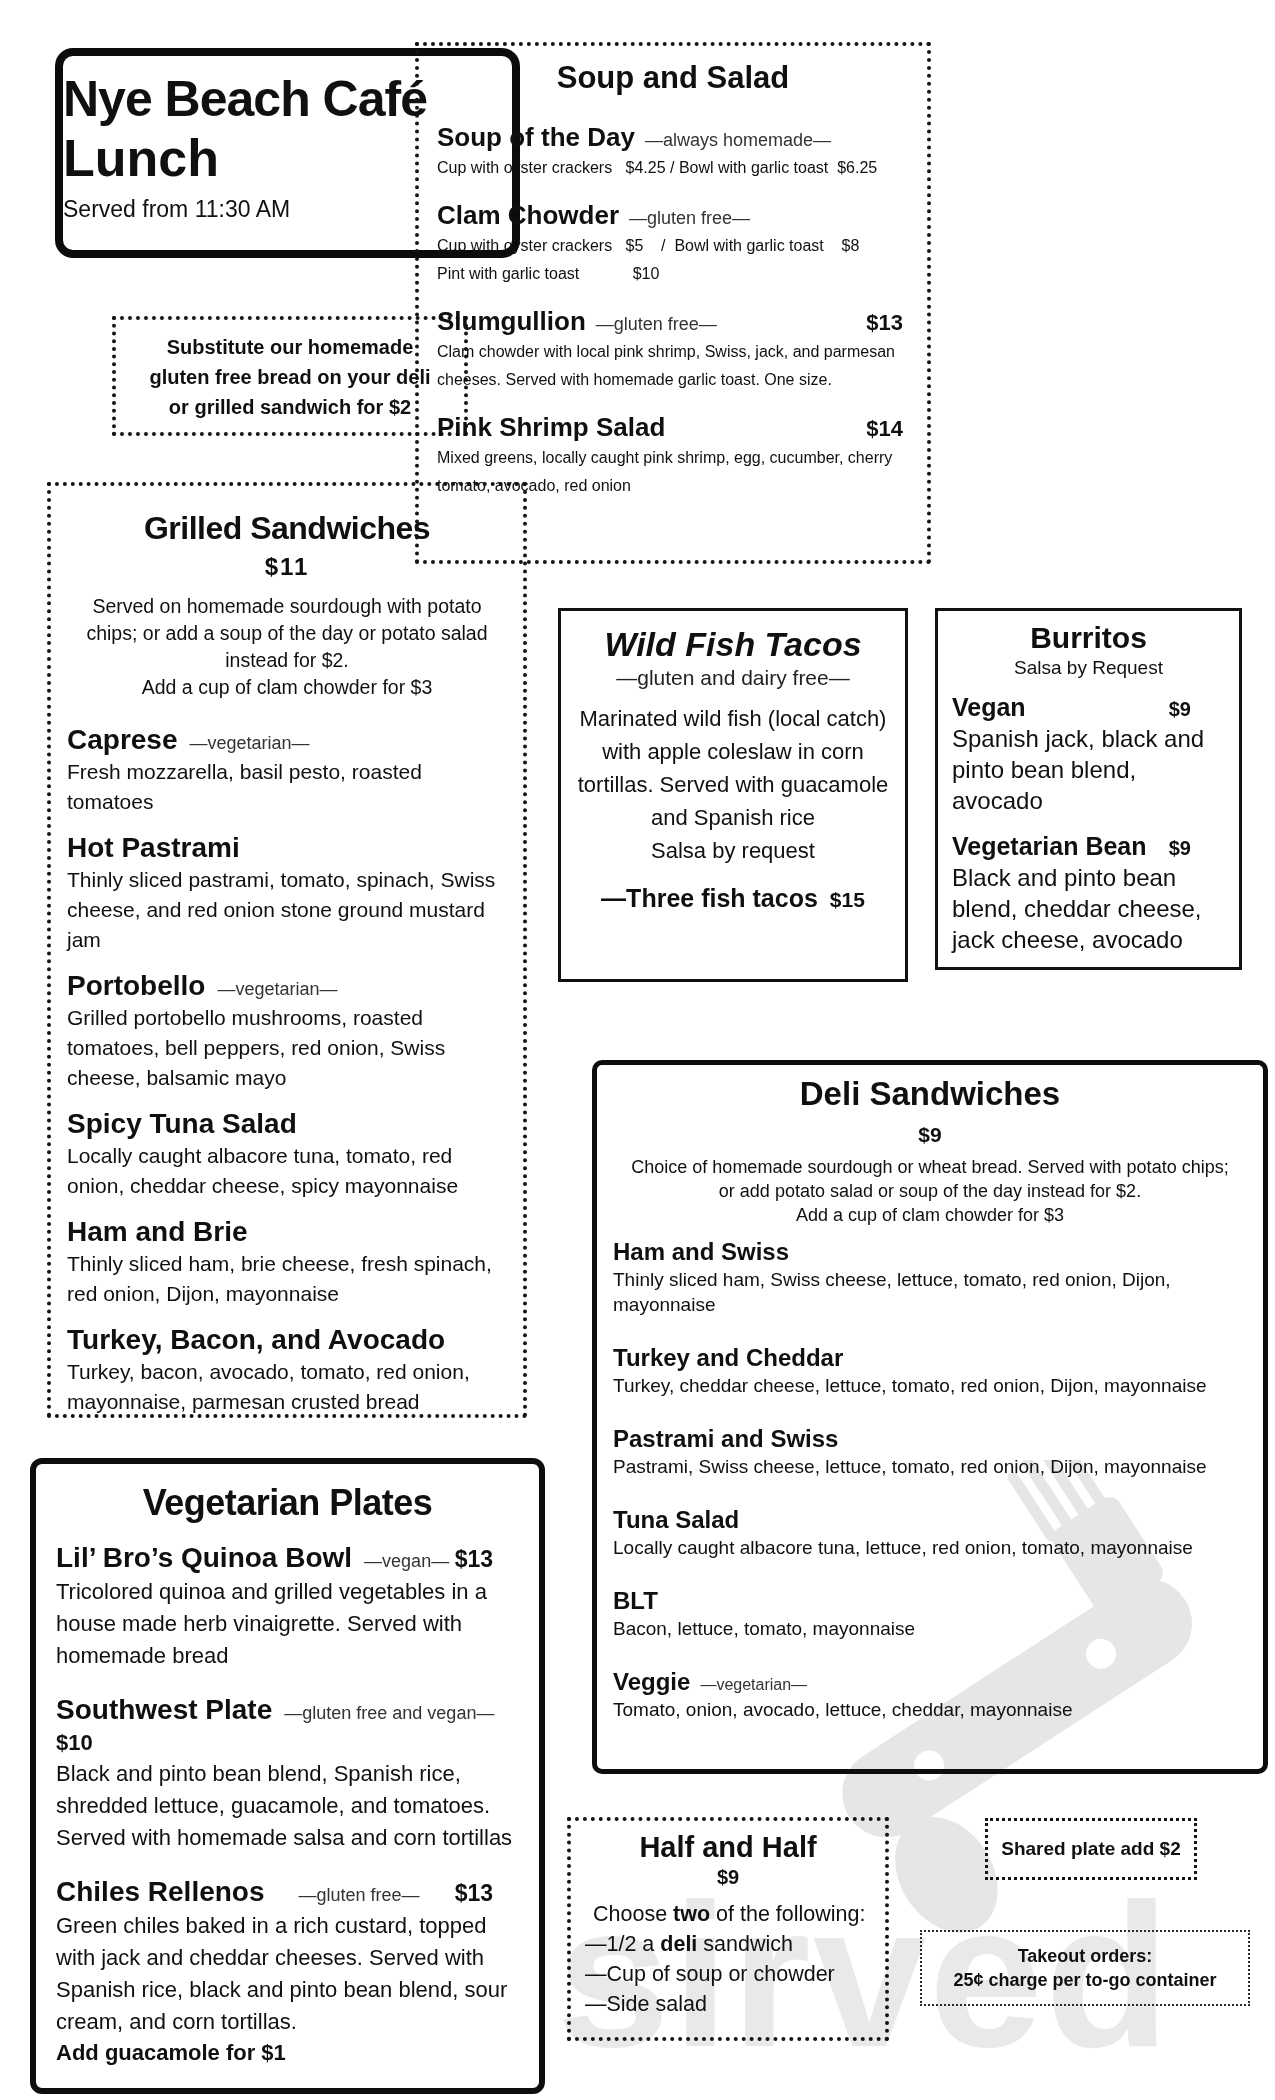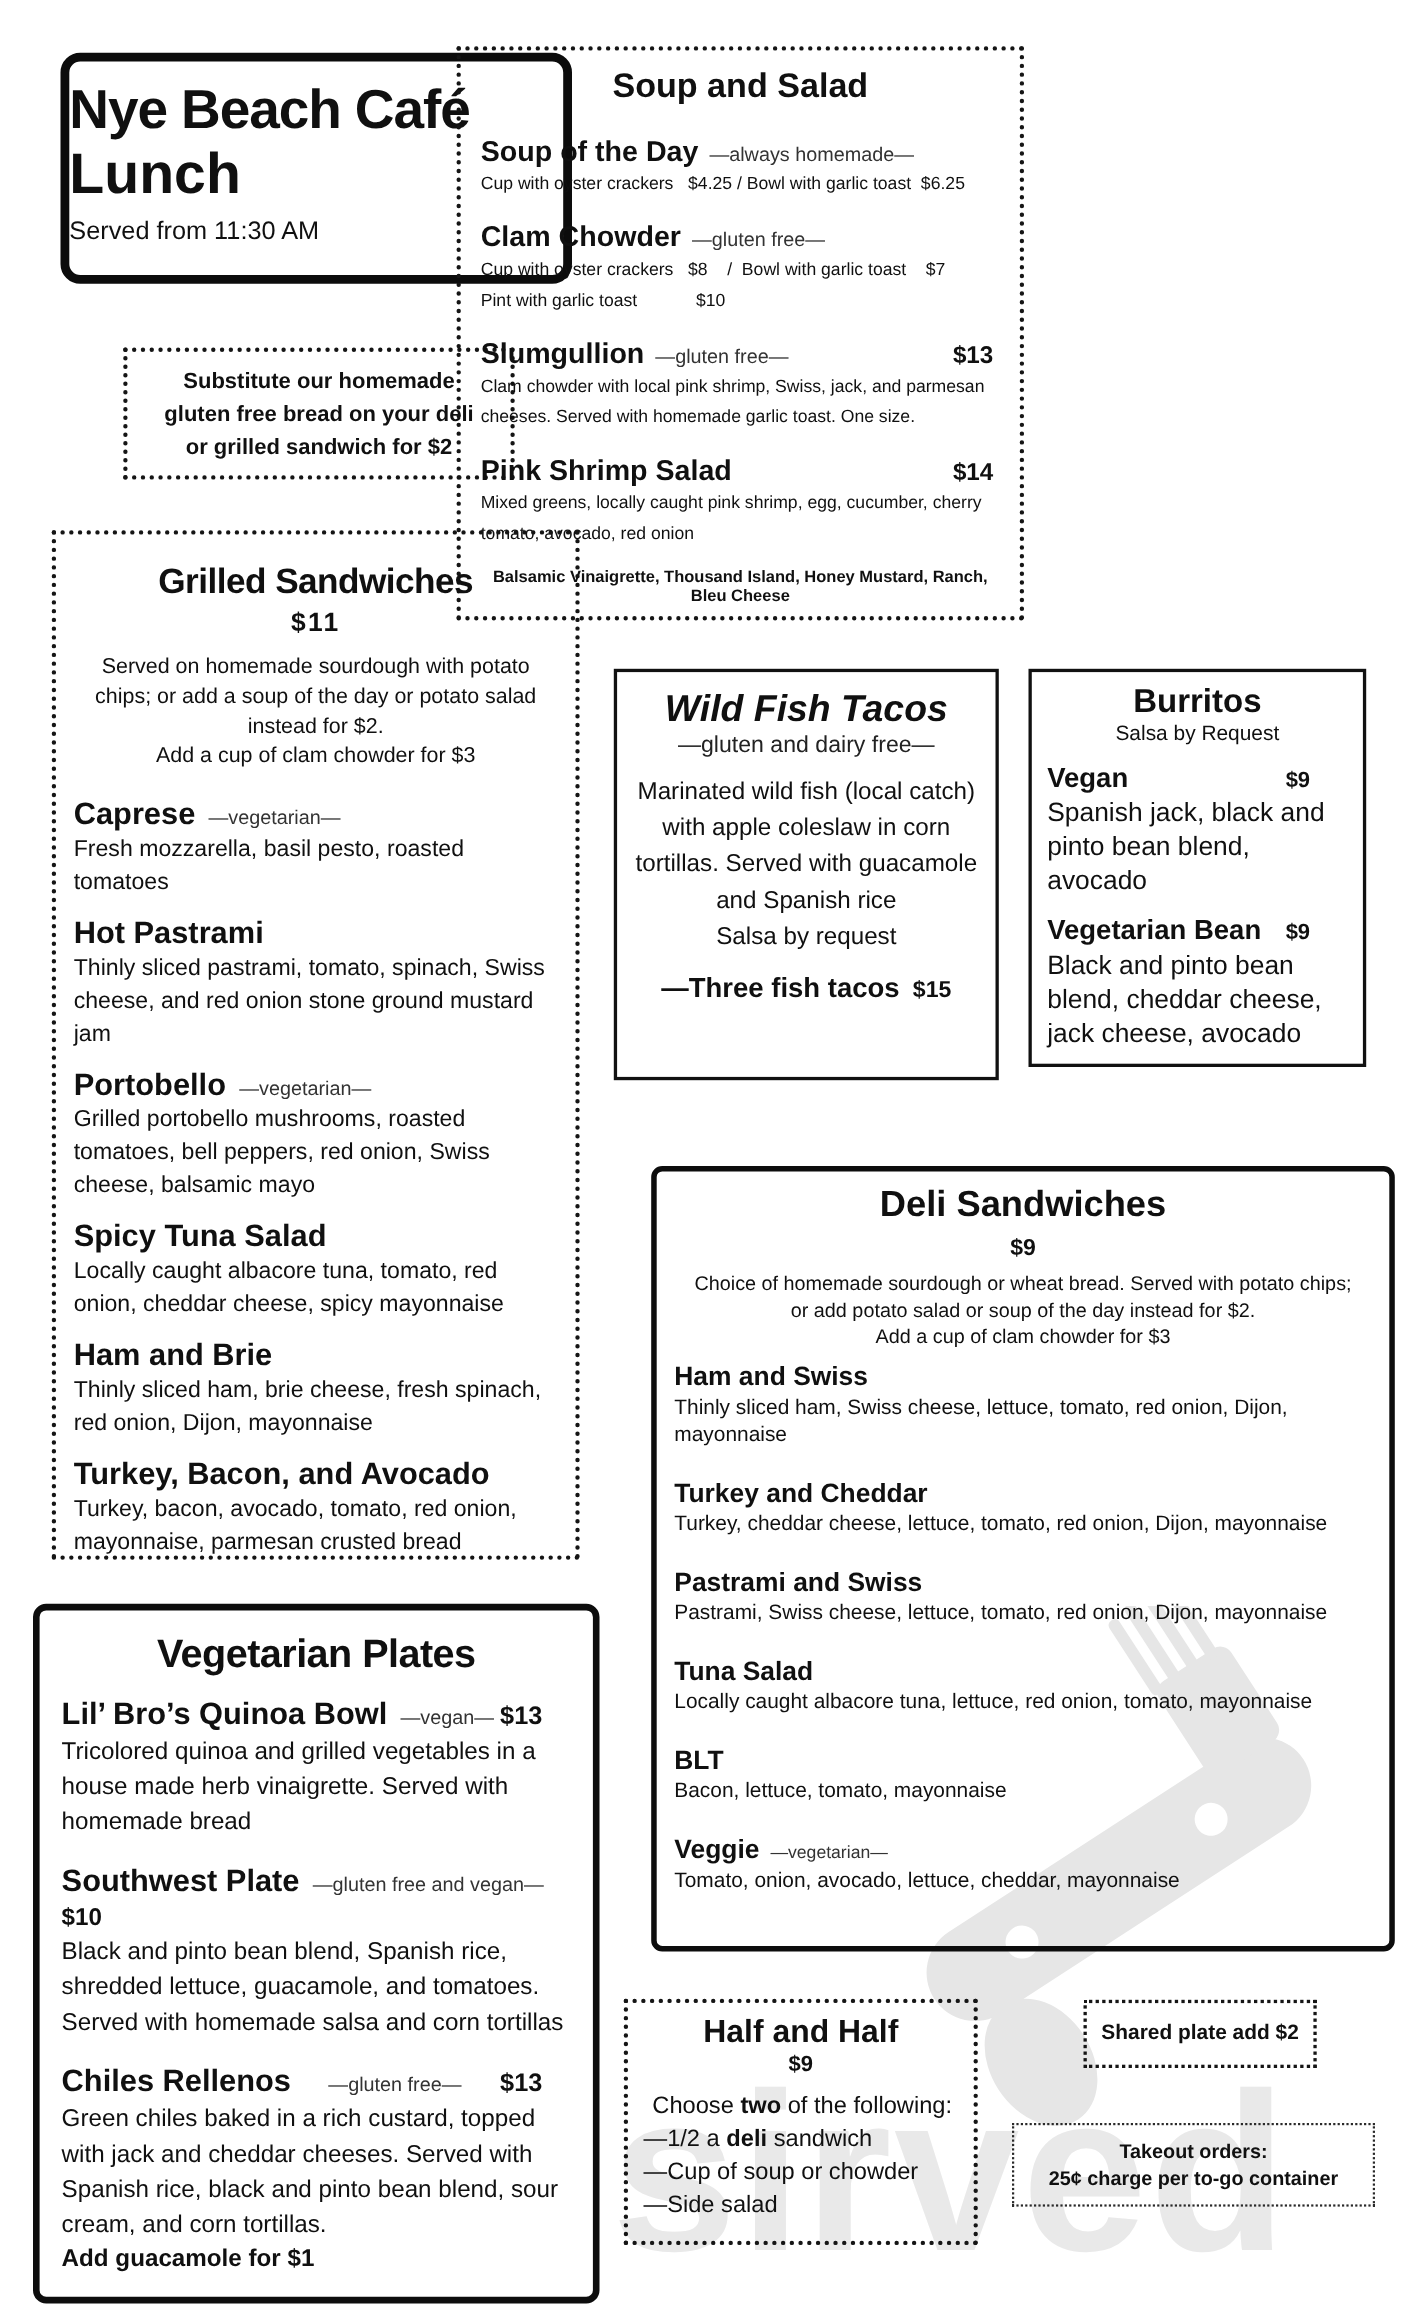--- a/index.html
+++ b/index.html
@@ -145,39 +145,38 @@
         <span class="item-name">Soup of the Day</span>
         <span class="tag">—always homemade—</span>
       </div>
       <div class="price-line">Cup with oyster crackers   $4.25 / Bowl with garlic toast  $6.25</div>
     </div>
     <div class="m-item">
       <div class="head-row">
         <span class="item-name">Clam Chowder</span>
         <span class="tag">—gluten free—</span>
       </div>
-      <div class="price-line">Cup with oyster crackers   $8    /  Bowl with garlic toast    $7</div>
+      <div class="price-line">Cup with oyster crackers   $5    /  Bowl with garlic toast    $8</div>
       <div class="price-line">Pint with garlic toast            $10</div>
     </div>
     <div class="m-item">
       <div class="head-row">
         <span class="item-name">Slumgullion</span>
         <span class="tag">—gluten free—</span>
         <span class="head-price">$13</span>
       </div>
       <div class="desc">Clam chowder with local pink shrimp, Swiss, jack, and parmesan cheeses. Served with homemade garlic toast. One size.</div>
     </div>
     <div class="m-item">
       <div class="head-row">
         <span class="item-name">Pink Shrimp Salad</span>
         <span class="head-price">$14</span>
       </div>
       <div class="desc">Mixed greens, locally caught pink shrimp, egg, cucumber, cherry tomato, avocado, red onion</div>
     </div>
-    <div class="dressings">Balsamic Vinaigrette, Thousand Island, Honey Mustard, Ranch, Bleu Cheese</div>
   </div>
 
   <div class="box dotted grl">
     <h2 class="sec-title">Grilled Sandwiches</h2>
     <div class="sec-price">$11</div>
     <div class="intro">
       <div>Served on homemade sourdough with potato chips; or add a soup of the day or potato salad instead for $2.</div>
       <div>Add a cup of clam chowder for $3</div>
     </div>
     <div class="m-item">

